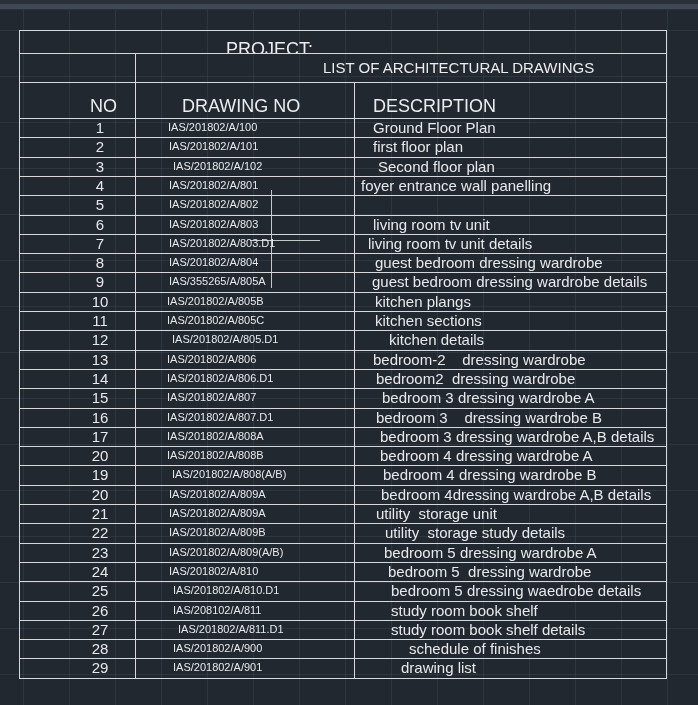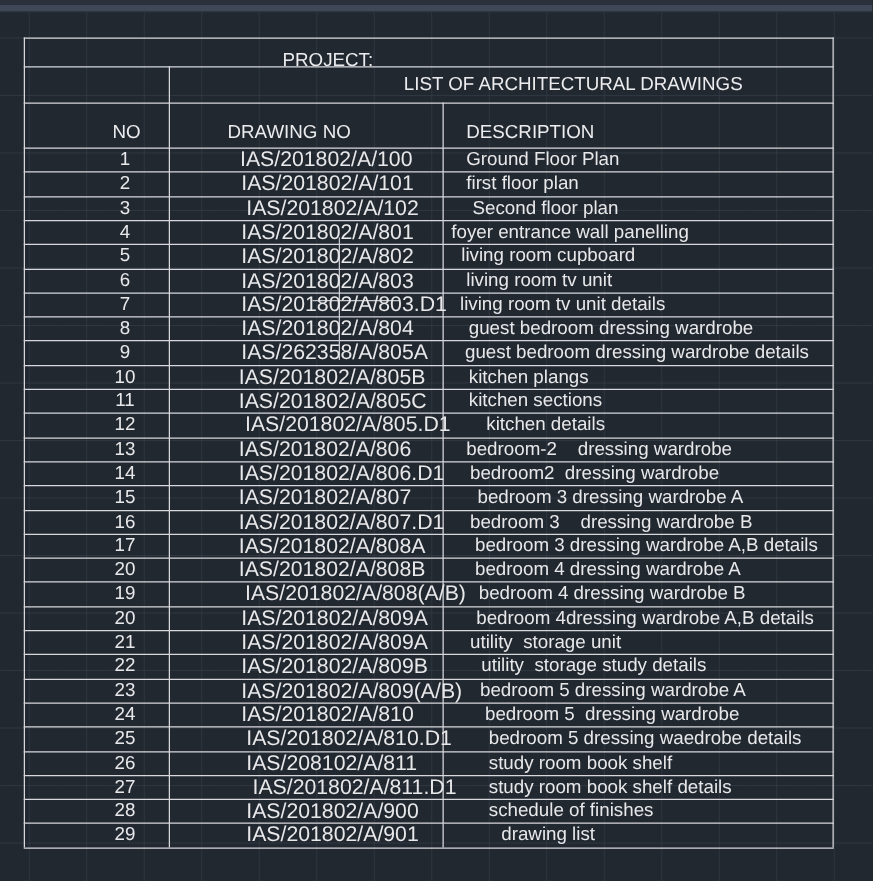--- a/index.html
+++ b/index.html
@@ -14,25 +14,25 @@
   .grid { position:absolute; left:0; top:10px; width:698px; height:695px;
     background-image:
       linear-gradient(to right, rgba(70,80,95,0.35) 1px, transparent 1px),
       linear-gradient(to bottom, rgba(70,80,95,0.35) 1px, transparent 1px);
     background-size:46px 46px;
     background-position:23px 20px;
   }
   .ln { position:absolute; background:#d8d8dc; }
   .h { height:1px; }
   .v { width:1px; }
-  .txt { position:absolute; white-space:pre; font-size:15px; line-height:18px; color:#ececee; }
+  .txt { position:absolute; white-space:pre; font-size:18px; line-height:18px; color:#ececee; }
   .title { font-size:15px; }
   .row { position:absolute; left:0; width:698px; height:19px; }
   .row .no { position:absolute; width:40px; left:80px; text-align:center; font-size:15px; line-height:19px; }
-  .row .dno { position:absolute; left:192px; font-size:17px; line-height:19px; white-space:pre; }
+  .row .dno { position:absolute; left:168px; font-size:11px; line-height:19px; white-space:pre; }
   .row .desc { position:absolute; left:368px; font-size:15px; line-height:19px; white-space:pre; }
 </style>
 </head>
 <body>
 
 <div class="topbar">
     <div class="stripe"></div>
   </div>
 <div class="grid"></div>
 
@@ -78,21 +78,20 @@
       <div class="ln h" style="left: 19px; top: 176px; width: 648px;"></div>
       <div class="row" style="top: 176px;">
         <span class="no">4</span>
         <span class="dno" style="margin-left:1px">IAS/201802/A/801</span>
         <span class="desc" style="margin-left:-7px">foyer entrance wall panelling</span>
       </div>
       <div class="ln h" style="left: 19px; top: 195px; width: 648px;"></div>
       <div class="row" style="top: 195px;">
         <span class="no">5</span>
         <span class="dno" style="margin-left:1px">IAS/201802/A/802</span>
-        <span class="desc" style="margin-left:1px">living room cupboard</span>
       </div>
       <div class="ln h" style="left: 19px; top: 215px; width: 648px;"></div>
       <div class="row" style="top: 215px;">
         <span class="no">6</span>
         <span class="dno" style="margin-left:1px">IAS/201802/A/803</span>
         <span class="desc" style="margin-left:5px">living room tv unit</span>
       </div>
       <div class="ln h" style="left: 19px; top: 234px; width: 648px;"></div>
       <div class="row" style="top: 234px;">
         <span class="no">7</span>
@@ -101,21 +100,21 @@
       </div>
       <div class="ln h" style="left: 19px; top: 253px; width: 648px;"></div>
       <div class="row" style="top: 253px;">
         <span class="no">8</span>
         <span class="dno" style="margin-left:1px">IAS/201802/A/804</span>
         <span class="desc" style="margin-left:7px">guest bedroom dressing wardrobe</span>
       </div>
       <div class="ln h" style="left: 19px; top: 272px; width: 648px;"></div>
       <div class="row" style="top: 272px;">
         <span class="no">9</span>
-        <span class="dno" style="margin-left:1px">IAS/262358/A/805A</span>
+        <span class="dno" style="margin-left:1px">IAS/355265/A/805A</span>
         <span class="desc" style="margin-left:4px">guest bedroom dressing wardrobe details</span>
       </div>
       <div class="ln h" style="left: 19px; top: 292px; width: 648px;"></div>
       <div class="row" style="top: 292px;">
         <span class="no">10</span>
         <span class="dno" style="margin-left:-1px">IAS/201802/A/805B</span>
         <span class="desc" style="margin-left:7px">kitchen plangs</span>
       </div>
       <div class="ln h" style="left: 19px; top: 311px; width: 648px;"></div>
       <div class="row" style="top: 311px;">
@@ -216,21 +215,21 @@
       <div class="ln h" style="left: 19px; top: 620px; width: 648px;"></div>
       <div class="row" style="top: 620px;">
         <span class="no">27</span>
         <span class="dno" style="margin-left:10px">IAS/201802/A/811.D1</span>
         <span class="desc" style="margin-left:23px">study room book shelf details</span>
       </div>
       <div class="ln h" style="left: 19px; top: 639px; width: 648px;"></div>
       <div class="row" style="top: 639px;">
         <span class="no">28</span>
         <span class="dno" style="margin-left:5px">IAS/201802/A/900</span>
-        <span class="desc" style="margin-left:23px">schedule of finishes</span>
+        <span class="desc" style="margin-left:41px">schedule of finishes</span>
       </div>
       <div class="ln h" style="left: 19px; top: 658px; width: 648px;"></div>
       <div class="row" style="top: 658px;">
         <span class="no">29</span>
         <span class="dno" style="margin-left:5px">IAS/201802/A/901</span>
         <span class="desc" style="margin-left:33px">drawing list</span>
       </div>
       <div class="ln h" style="left: 19px; top: 678px; width: 648px;"></div>
     </div>
 </div>

